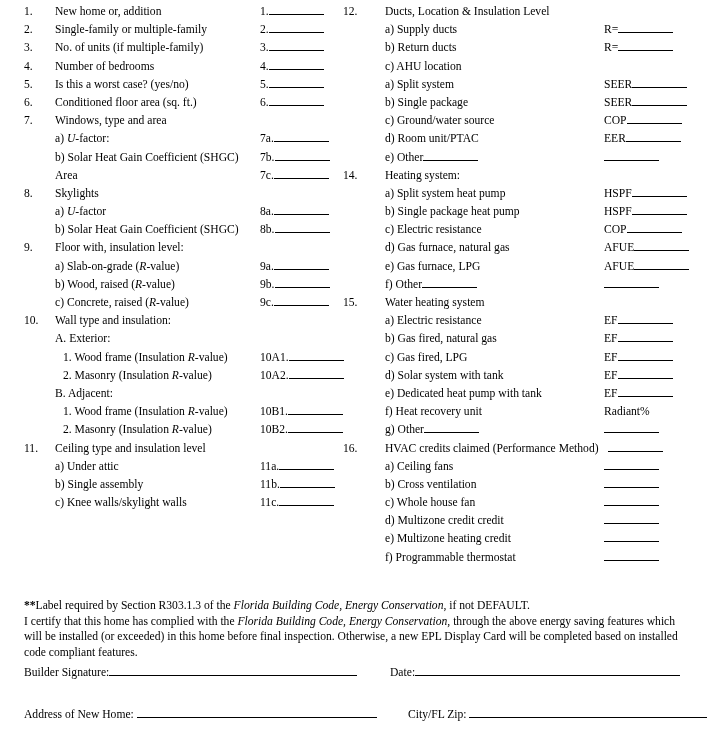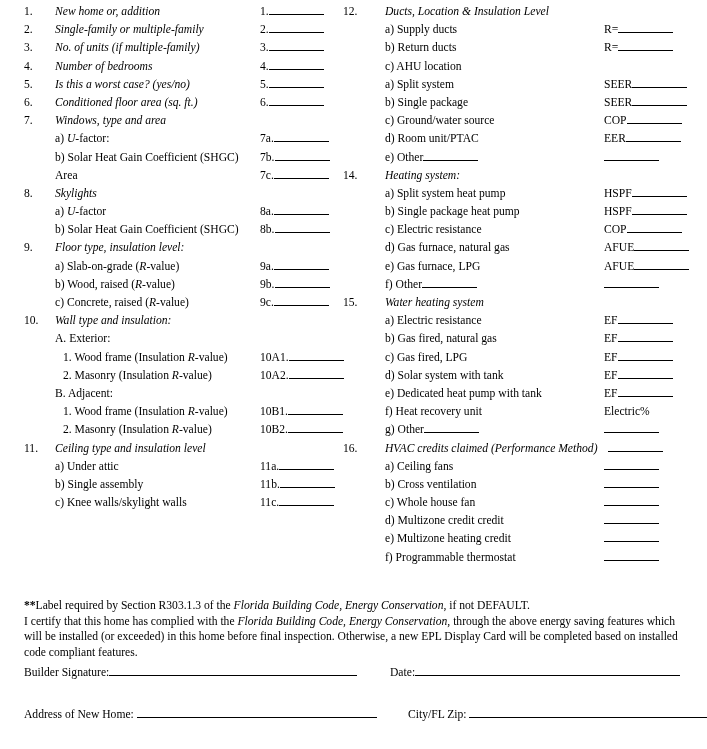--- a/index.html
+++ b/index.html
@@ -49,21 +49,21 @@
     text-align: left;
   }
   .col-right .num { left: 3px; width: 26px; }
 
   .label {
     position: absolute;
     top: 0;
     white-space: nowrap;
   }
   
-  .lvl0 .label { left: 55px; font-style: italic; }
+  .lvl0 .label { left: 55px; }
   .lvl1 .label { left: 55px; }
   .lvl2 .label { left: 63px; }
   .col-right.colr .lvl0 .label { left: 45px; }
   .col-right.colr .lvl1 .label { left: 45px; }
 
   .val {
     position: absolute;
     top: 0;
     left: 260px;
     white-space: nowrap;
@@ -175,21 +175,21 @@
         <div class="row lvl1">
           <span class="label">a) <i>U</i>-factor</span>
           <span class="val"><span>8a.</span><span class="blank b-md"></span></span>
         </div>
         <div class="row lvl1">
           <span class="label">b) Solar Heat Gain Coefficient (SHGC)</span>
           <span class="val"><span>8b.</span><span class="blank b-md"></span></span>
         </div>
         <div class="row lvl0">
           <span class="num">9.</span>
-          <span class="label">Floor type, insulation level:</span>
+          <span class="label">Floor with, insulation level:</span>
         </div>
         <div class="row lvl1">
           <span class="label">a) Slab-on-grade (<i>R</i>-value)</span>
           <span class="val"><span>9a.</span><span class="blank b-md"></span></span>
         </div>
         <div class="row lvl1">
           <span class="label">b) Wood, raised (<i>R</i>-value)</span>
           <span class="val"><span>9b.</span><span class="blank b-md"></span></span>
         </div>
         <div class="row lvl1">
@@ -322,21 +322,21 @@
         <div class="row lvl1">
           <span class="label">d) Solar system with tank</span>
           <span class="val"><span>EF</span><span class="blank b-md"></span></span>
         </div>
         <div class="row lvl1">
           <span class="label">e) Dedicated heat pump with tank</span>
           <span class="val"><span>EF</span><span class="blank b-md"></span></span>
         </div>
         <div class="row lvl1">
           <span class="label">f) Heat recovery unit</span>
-          <span class="val"><span>Electric%</span></span>
+          <span class="val"><span>Radiant%</span></span>
         </div>
         <div class="row lvl1">
           <span class="label">g) Other<span class="blank b-md"></span></span>
           <span class="val"><span class="blank b-md"></span></span>
         </div>
         <div class="row lvl0">
           <span class="num">16.</span>
           <span class="label">HVAC credits claimed (Performance Method)</span>
           <span class="val val16"><span class="blank b-md"></span></span>
         </div>

